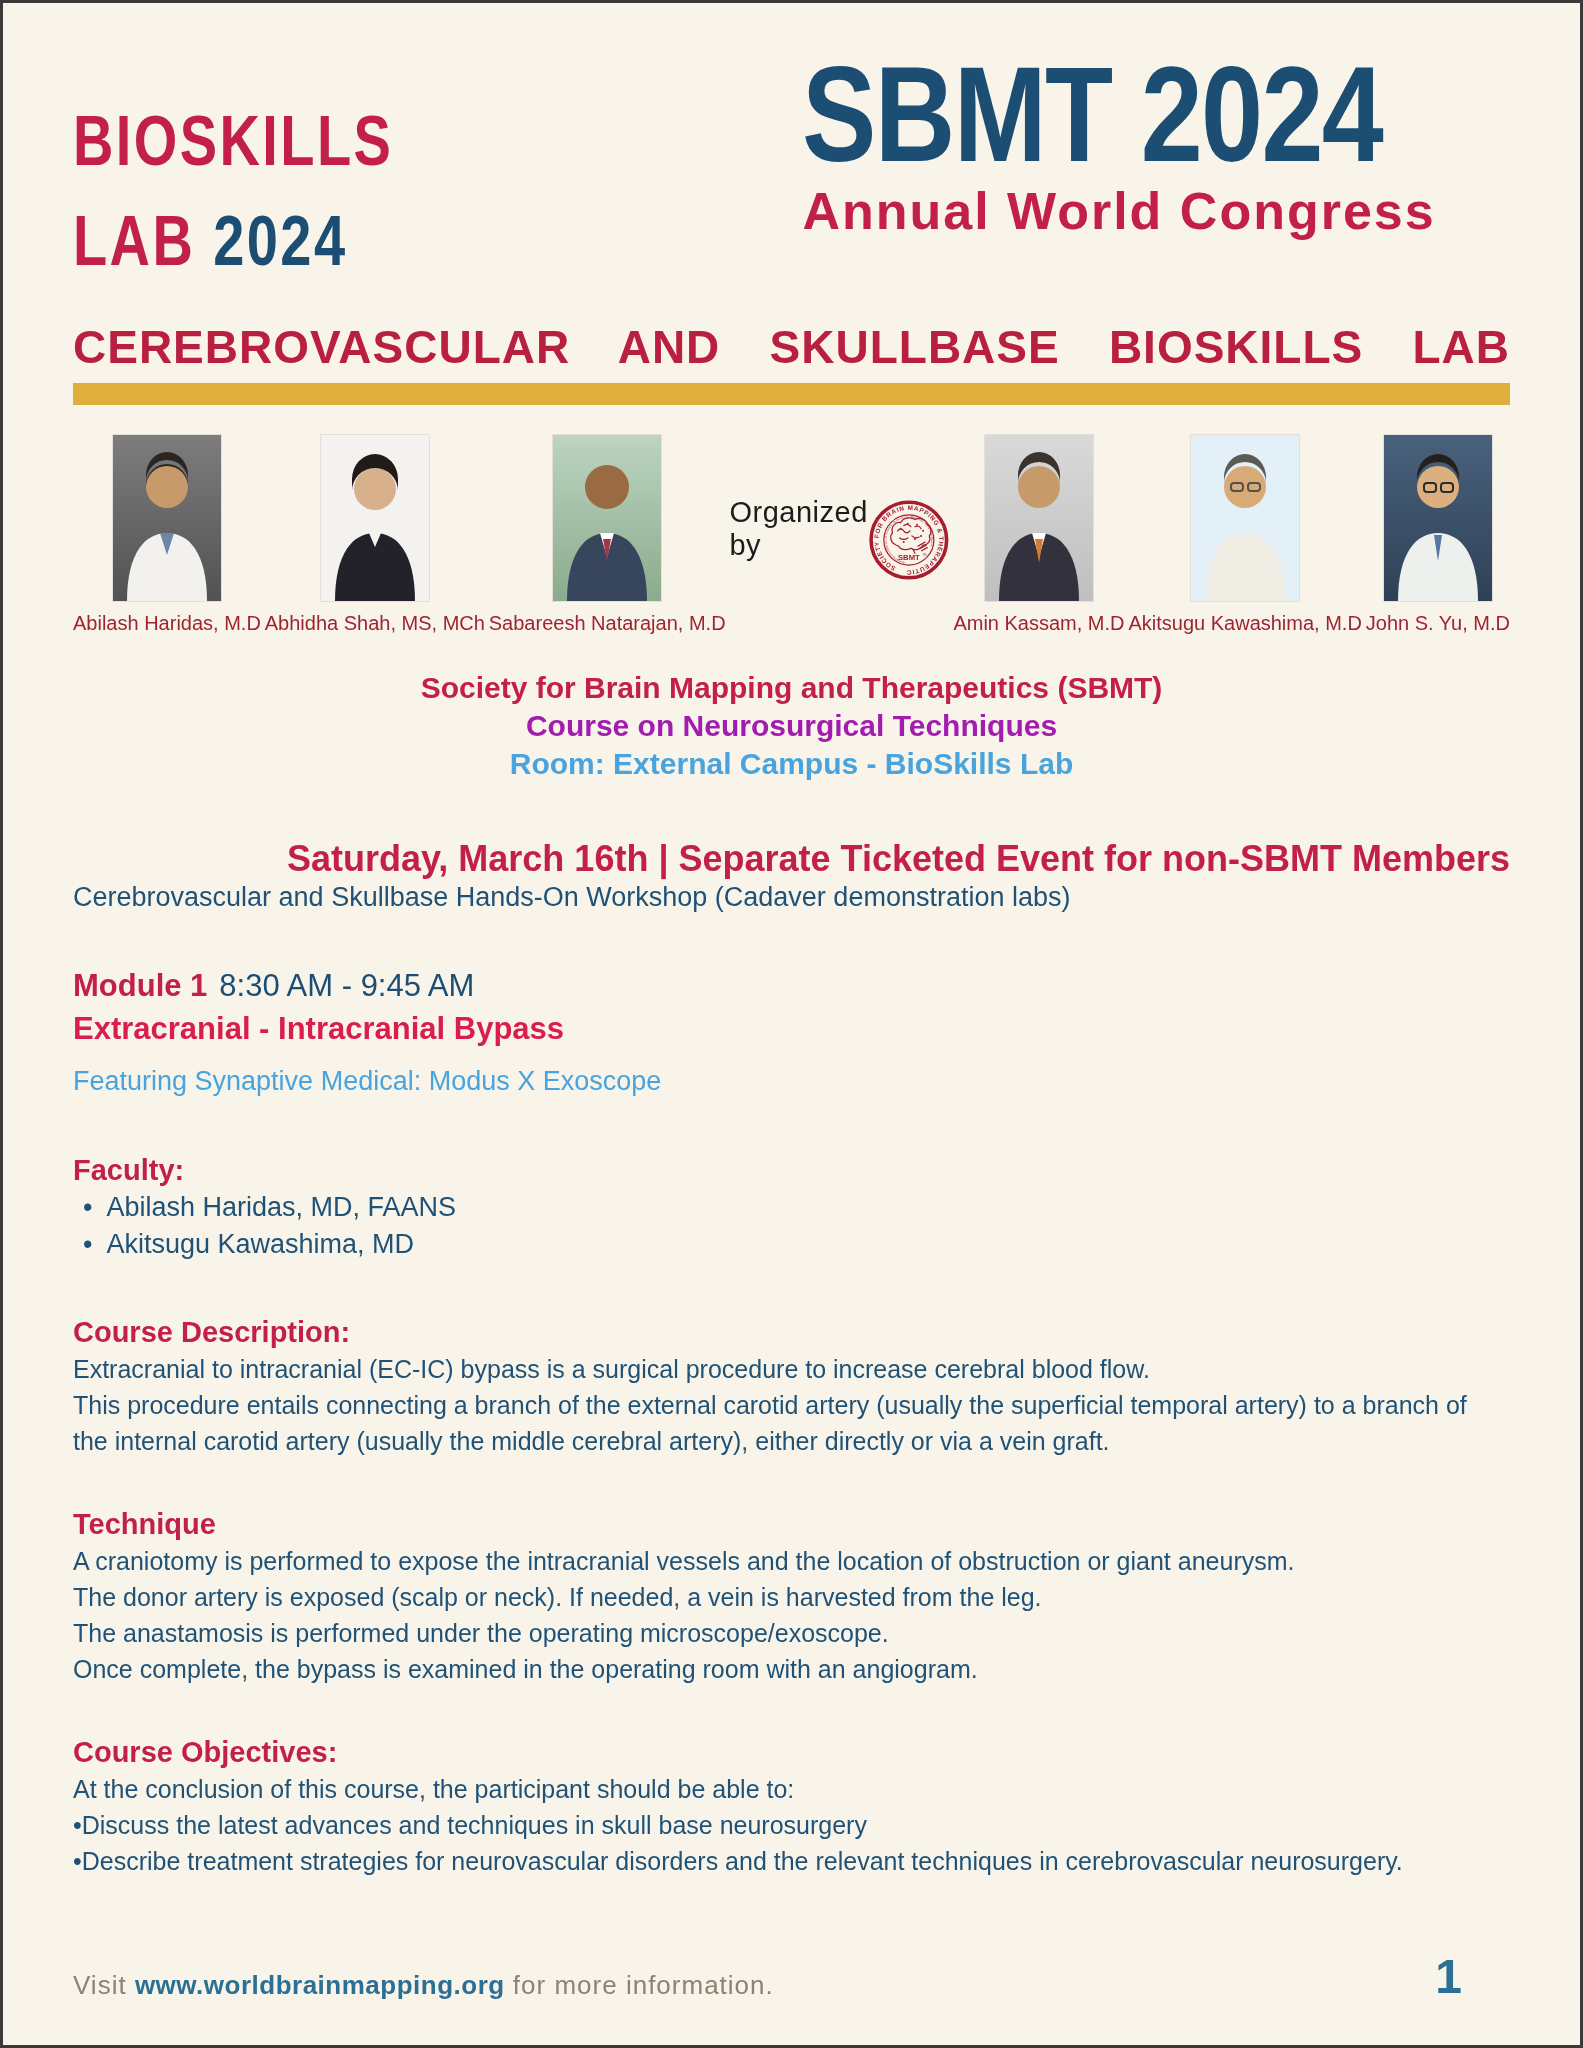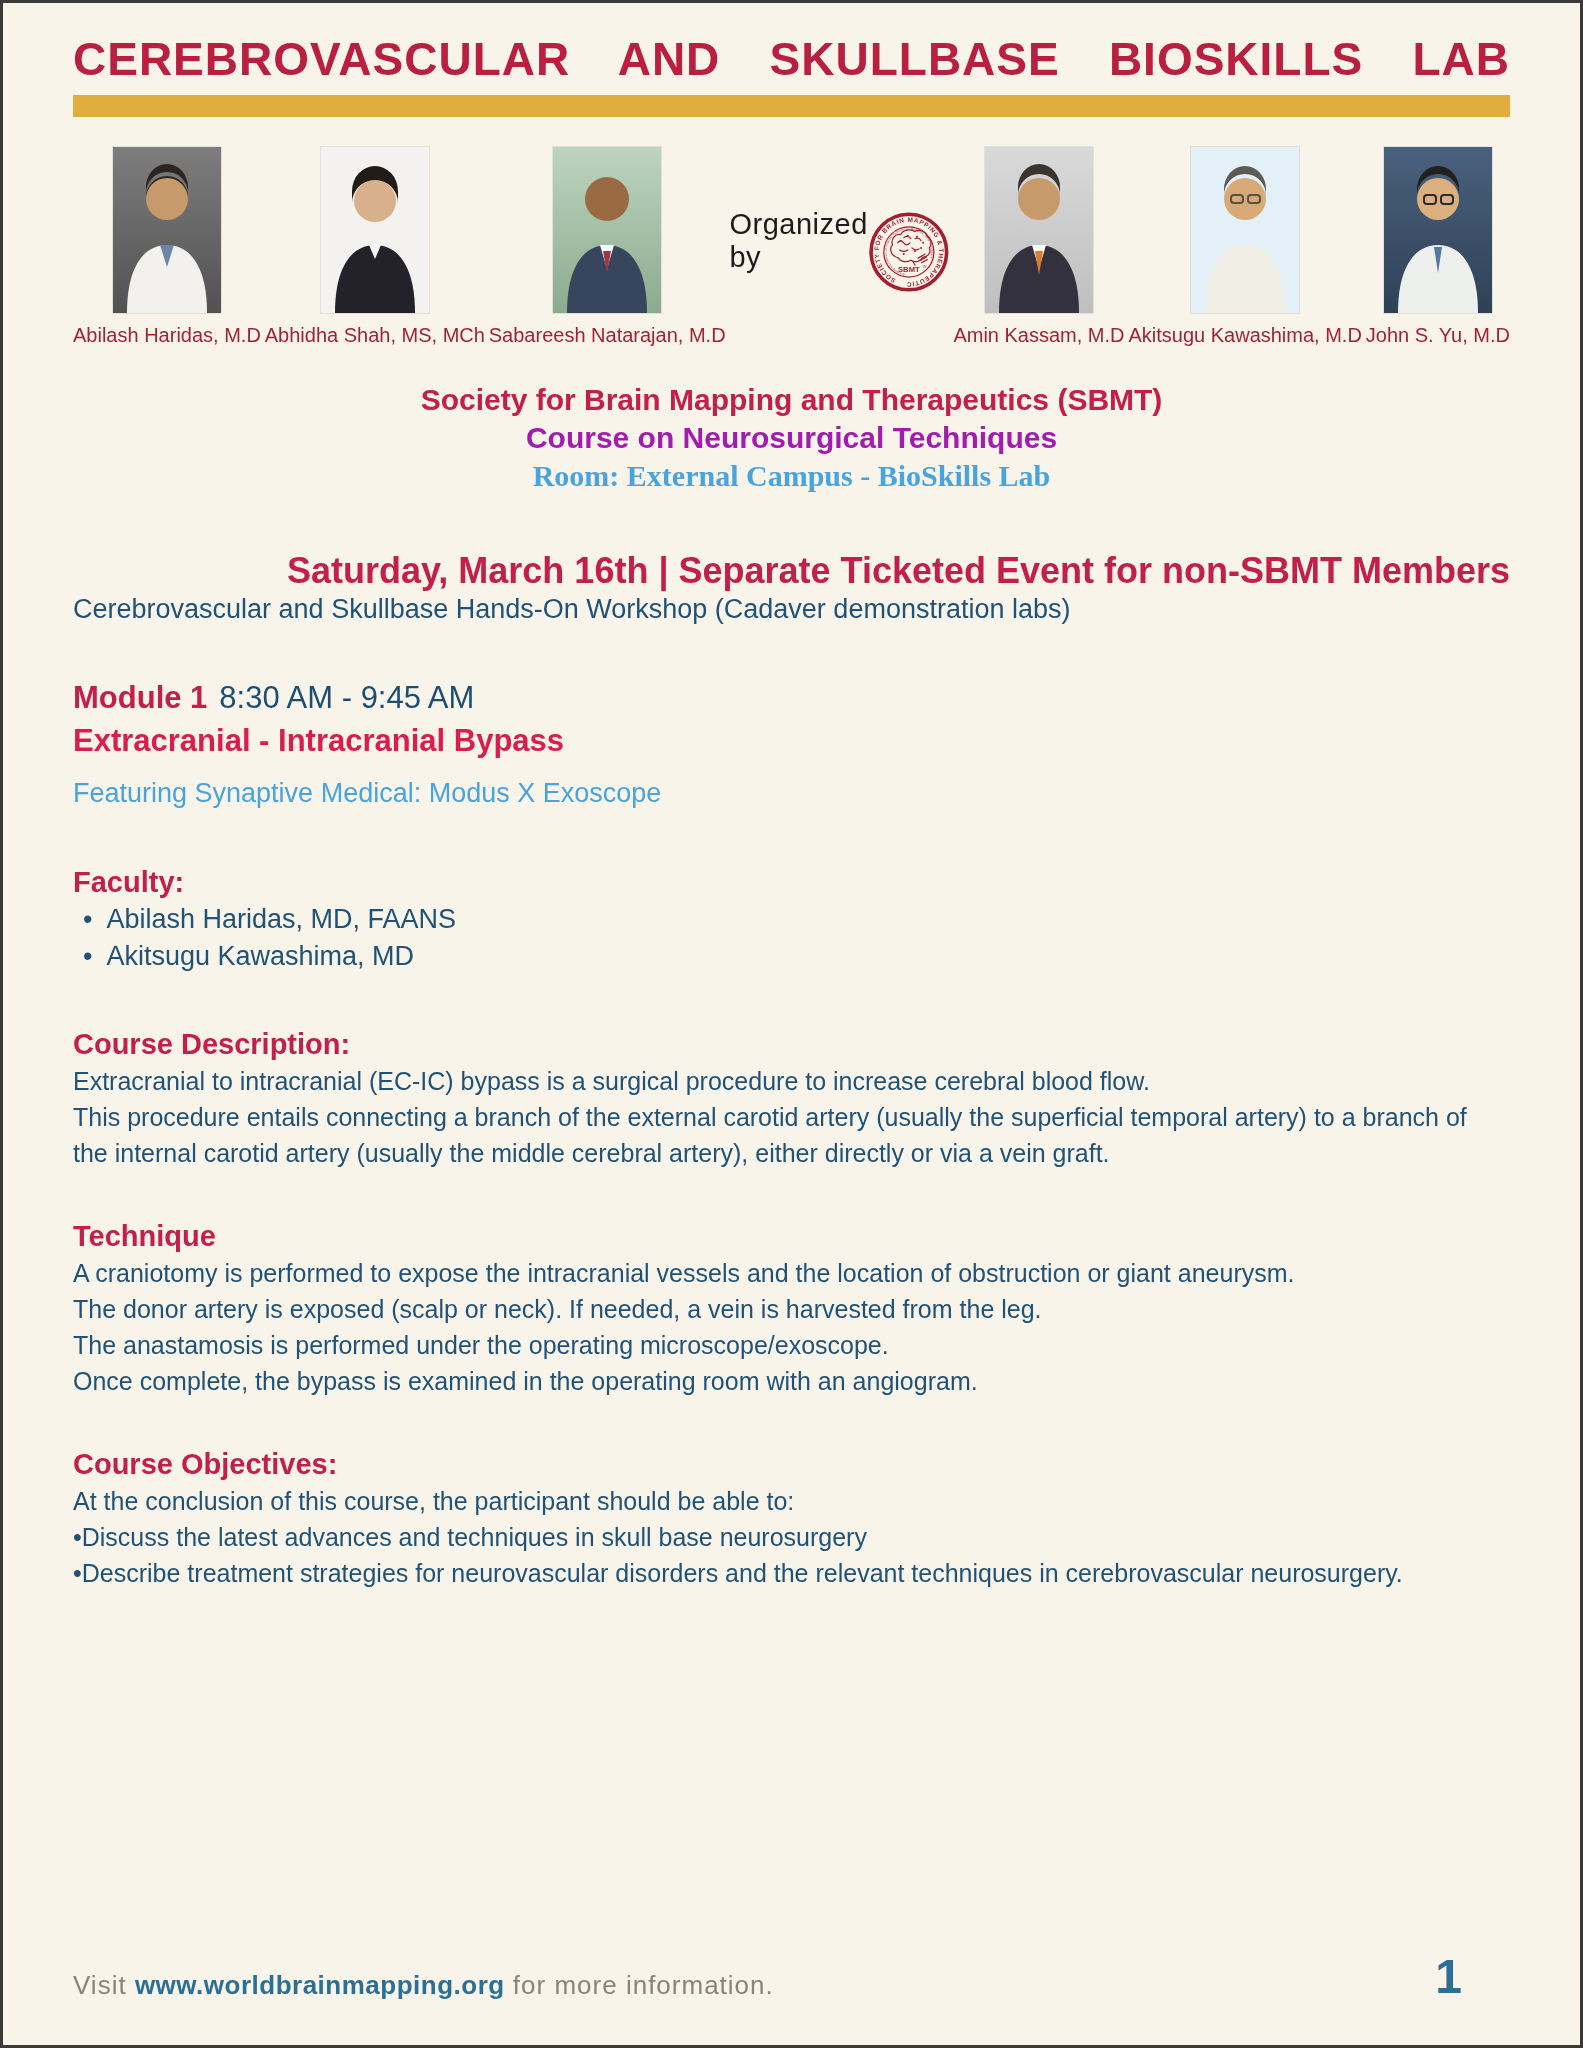--- a/index.html
+++ b/index.html
@@ -60,21 +60,21 @@
     white-space:nowrap; text-align:center;
   }
   .org-block{ width:220px; display:flex; flex-direction:row; align-items:center; margin-top:4px; }
   .organized-by{ font-size:29px; color:#1c1c1c; letter-spacing:0.5px; }
   .sbmt-logo{ margin-top:22px; width:158px; height:158px; }
 
   
   .event-lines{ margin-top:34px; text-align:center; font-weight:bold; font-size:30px; line-height:38px; }
   .event-society{ color:#c2204a; }
   .event-course{ color:#a21caf; }
-  .event-room{ color:#49a3dc;font-family:Liberation Serif, serif; }
+  .event-room{ color:#49a3dc; }
 
   
   .session{ margin:56px 70px 0 70px; }
   .session-headline{ font-weight:bold; font-size:36px; line-height:40px; color:#c2204a;text-align:right; }
   .session-subtitle{ font-size:27px; line-height:36px; color:#1f5276; }
 
   .module{ margin:50px 70px 0 70px; }
   .module-row{ font-size:31px; line-height:42px; }
   .module-label{ font-weight:bold; color:#c2204a; margin-right:12px; }
   .module-time{ color:#1c4e74; }
@@ -101,20 +101,30 @@
   }
   .footer-line{ font-size:26px; letter-spacing:1px; color:#8b8473; }
   .footer-url{ color:#2b6f95; font-weight:bold; letter-spacing:0.5px; cursor:pointer; }
   .page-number{ font-size:48px; font-weight:bold; color:#2b6f95; line-height:48px; }
 </style>
 </head>
 <body>
 
 <div class="page">
 
+  <div class="header">
+    <div class="title-left">
+      <div>BIOSKILLS</div>
+      <div><span>LAB </span><span class="year">2024</span></div>
+    </div>
+    <div class="title-right">
+      <div class="sbmt-line">SBMT 2024</div>
+      <div class="congress-line">Annual World Congress</div>
+    </div>
+  </div>
 
   <div class="banner-heading">CEREBROVASCULAR AND SKULLBASE BIOSKILLS LAB</div>
   <div class="gold-bar"></div>
 
   <div class="people-row">
 
     <figure class="person">
       <div class="photo photo-1">
         <svg viewBox="0 0 108 166">
           <path d="M33 50 A21 21 0 0 1 75 50 Z" fill="#2d2620"></path>

